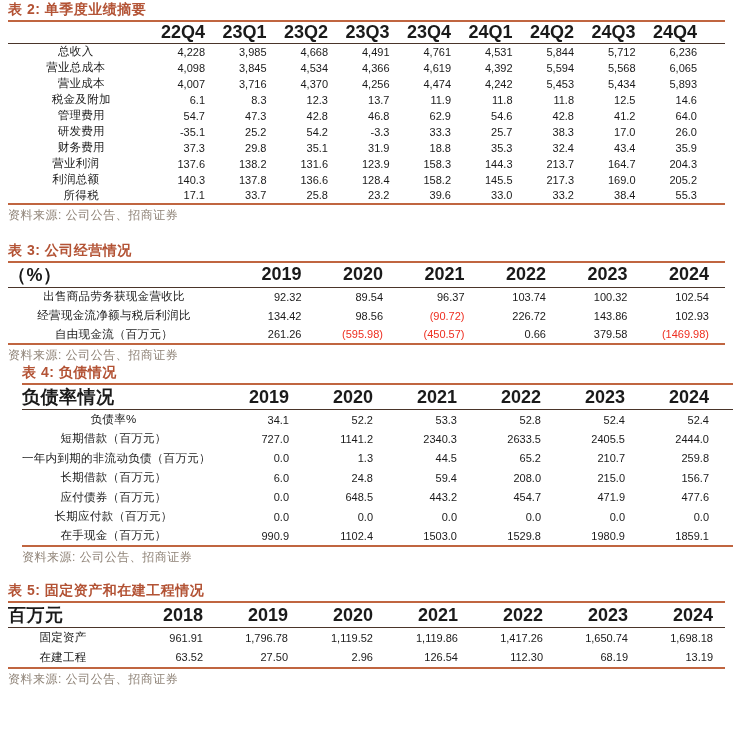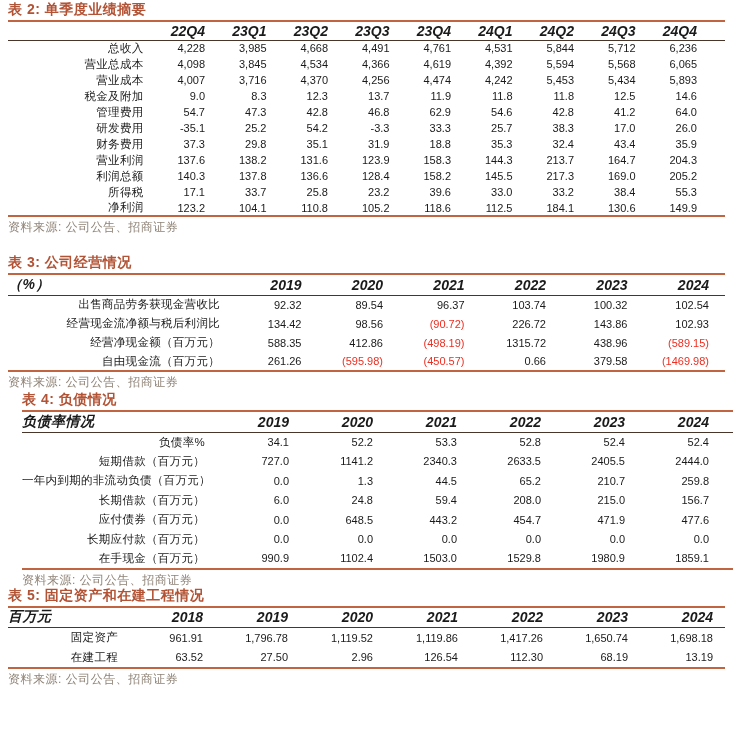--- a/index.html
+++ b/index.html
@@ -31,36 +31,35 @@
     letter-spacing:0.5px;
   }
   table.tbl{
     width:717px;
     table-layout:fixed;
     border-collapse:collapse;
     border-top:2.5px solid var(--accent);
     border-bottom:2.5px solid var(--accent);
   }
   table.tbl thead th{
-    font-size:14px;
+    font-size:18px;
     font-weight:bold;
     text-align:right;
     border-bottom:1.4px solid var(--hdrline);
     white-space:nowrap;
     overflow:hidden;
-    font-style:italic;
   }
   table.tbl td{
     font-size:11px;
     white-space:nowrap;
     overflow:hidden;
     vertical-align:middle;
   }
   table.tbl td.num{text-align:right;}
-  table.tbl td.lbl{text-align:right;font-size:11.5px;letter-spacing:0.3px;}
+  table.tbl td.lbl{text-align:center;font-size:11.5px;letter-spacing:0.3px;}
   table.tbl td.lbl.indent{padding-left:11px;font-family:Liberation Mono, monospace;}
   table.tbl th.lbl{text-align:left;letter-spacing:0.5px;}
   table.tbl td.neg{color:var(--neg);}
   
   .t2 thead th{height:19px;}
   .t2 tbody td{height:16px;}
   .t3 thead th{height:21px;}
   .t3 tbody td{height:19px;}
   .t3 th.lbl{text-align:right;}
   .t4 thead th{height:21px;}
@@ -72,21 +71,21 @@
   .src{
     font-size:12px;
     color:var(--src);
     margin-top:4px;
     height:12px;
     line-height:12px;
     letter-spacing:0.5px;
   }
   #sec-t3{margin-top:22px;}
   #sec-t4{margin-top:4px;margin-left:14px;}
-  #sec-t5{margin-top:2px;}
+  #sec-t5{margin-top:20px;}
 </style>
 </head>
 <body>
 
 <section class="tblsec" id="sec-t2">
   <div class="ttl">表 2: 单季度业绩摘要</div>
   <table class="tbl t2">
       <colgroup>
         <col style="width: 135.5px;">
         <col style="width: 61.5px;">
@@ -150,21 +149,21 @@
           <td class="num">4,256</td>
           <td class="num">4,474</td>
           <td class="num">4,242</td>
           <td class="num">5,453</td>
           <td class="num">5,434</td>
           <td class="num">5,893</td>
           <td></td>
         </tr>
         <tr>
           <td class="lbl indent">税金及附加</td>
-          <td class="num">9.0</td>
+          <td class="num">6.1</td>
           <td class="num">8.3</td>
           <td class="num">12.3</td>
           <td class="num">13.7</td>
           <td class="num">11.9</td>
           <td class="num">11.8</td>
           <td class="num">11.8</td>
           <td class="num">12.5</td>
           <td class="num">14.6</td>
           <td></td>
         </tr>
@@ -239,33 +238,20 @@
           <td class="num">33.7</td>
           <td class="num">25.8</td>
           <td class="num">23.2</td>
           <td class="num">39.6</td>
           <td class="num">33.0</td>
           <td class="num">33.2</td>
           <td class="num">38.4</td>
           <td class="num">55.3</td>
           <td></td>
         </tr>
-        <tr>
-          <td class="lbl">净利润</td>
-          <td class="num">123.2</td>
-          <td class="num">104.1</td>
-          <td class="num">110.8</td>
-          <td class="num">105.2</td>
-          <td class="num">118.6</td>
-          <td class="num">112.5</td>
-          <td class="num">184.1</td>
-          <td class="num">130.6</td>
-          <td class="num">149.9</td>
-          <td></td>
-        </tr>
       </tbody>
     </table>
   <div class="src">资料来源: 公司公告、招商证券</div>
 </section>
 
 <section class="tblsec" id="sec-t3">
   <div class="ttl">表 3: 公司经营情况</div>
   <table class="tbl t3">
       <colgroup>
         <col style="width: 212px;">
@@ -304,30 +290,20 @@
           <td class="lbl">经营现金流净额与税后利润比</td>
           <td class="num">134.42</td>
           <td class="num">98.56</td>
           <td class="num neg">(90.72)</td>
           <td class="num">226.72</td>
           <td class="num">143.86</td>
           <td class="num">102.93</td>
           <td></td>
         </tr>
         <tr>
-          <td class="lbl">经营净现金额（百万元）</td>
-          <td class="num">588.35</td>
-          <td class="num">412.86</td>
-          <td class="num neg">(498.19)</td>
-          <td class="num">1315.72</td>
-          <td class="num">438.96</td>
-          <td class="num neg">(589.15)</td>
-          <td></td>
-        </tr>
-        <tr>
           <td class="lbl">自由现金流（百万元）</td>
           <td class="num">261.26</td>
           <td class="num neg">(595.98)</td>
           <td class="num neg">(450.57)</td>
           <td class="num">0.66</td>
           <td class="num">379.58</td>
           <td class="num neg">(1469.98)</td>
           <td></td>
         </tr>
       </tbody>

